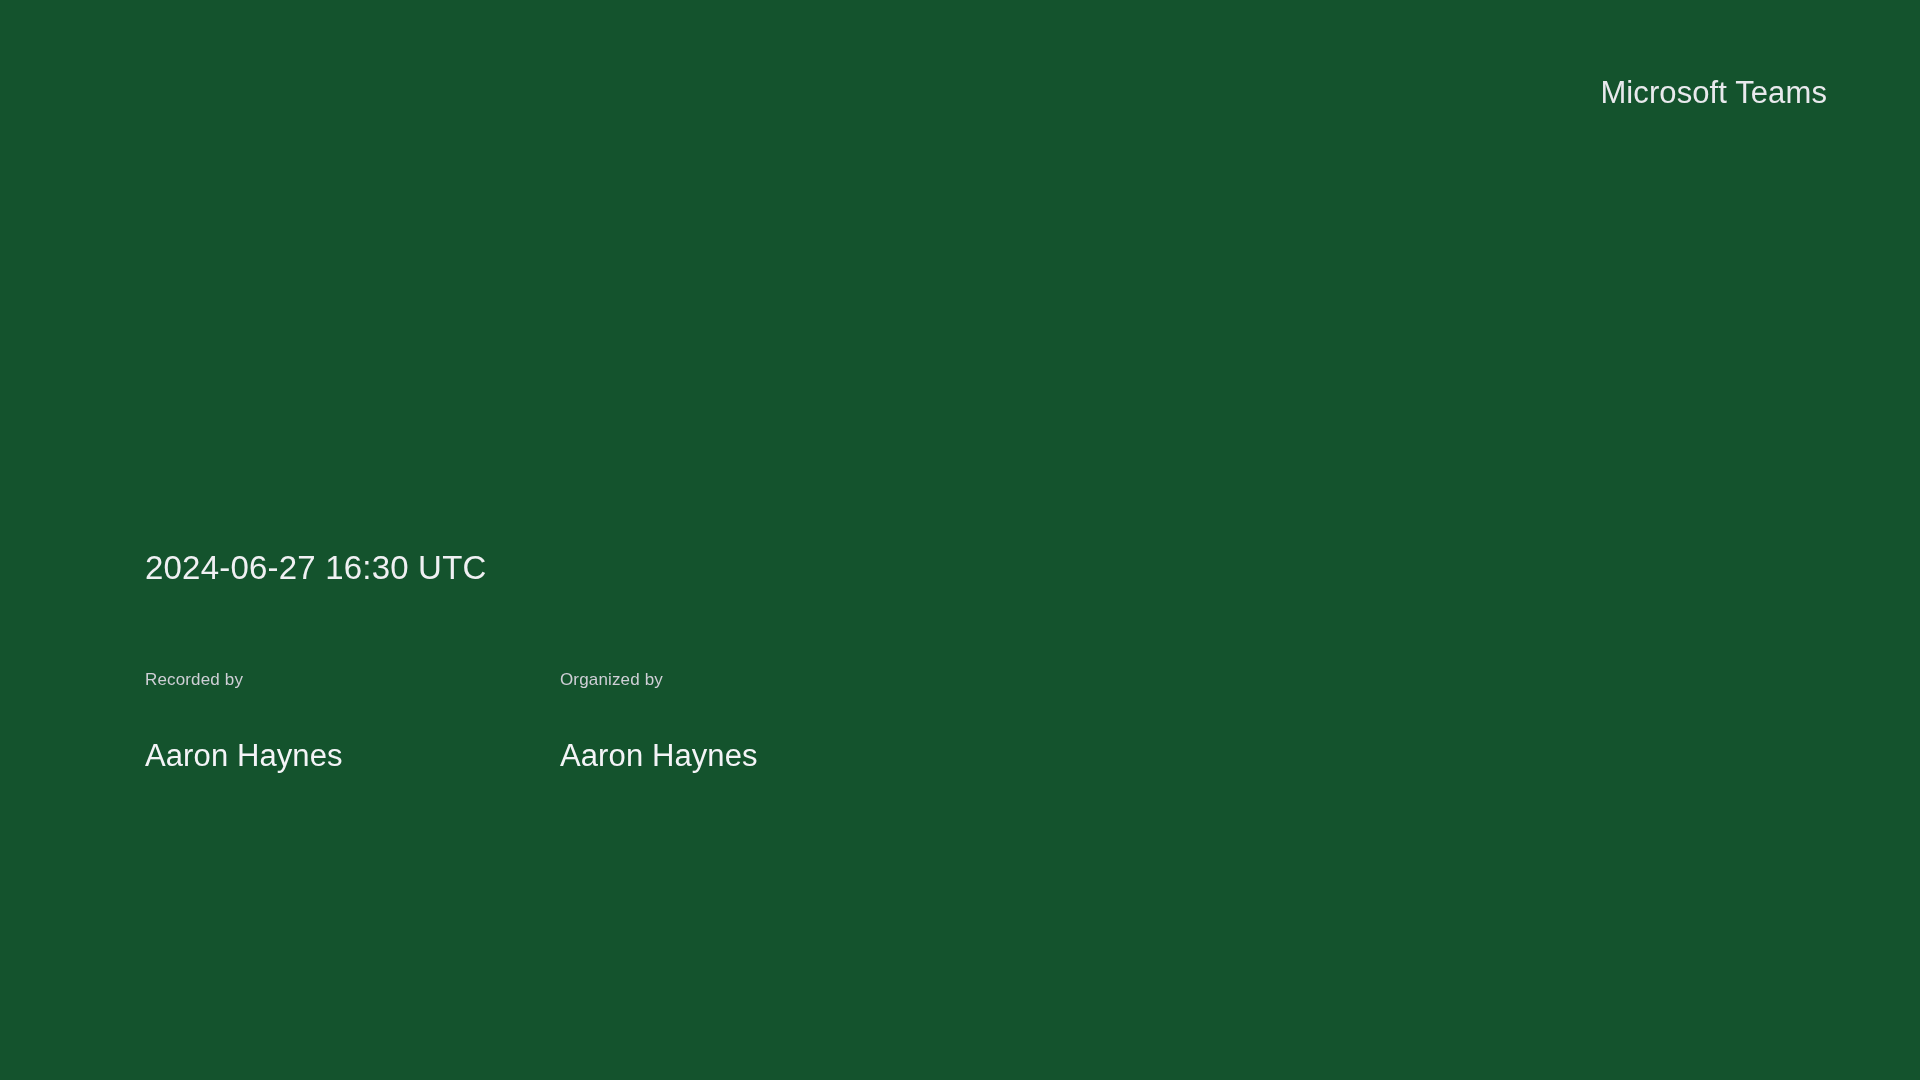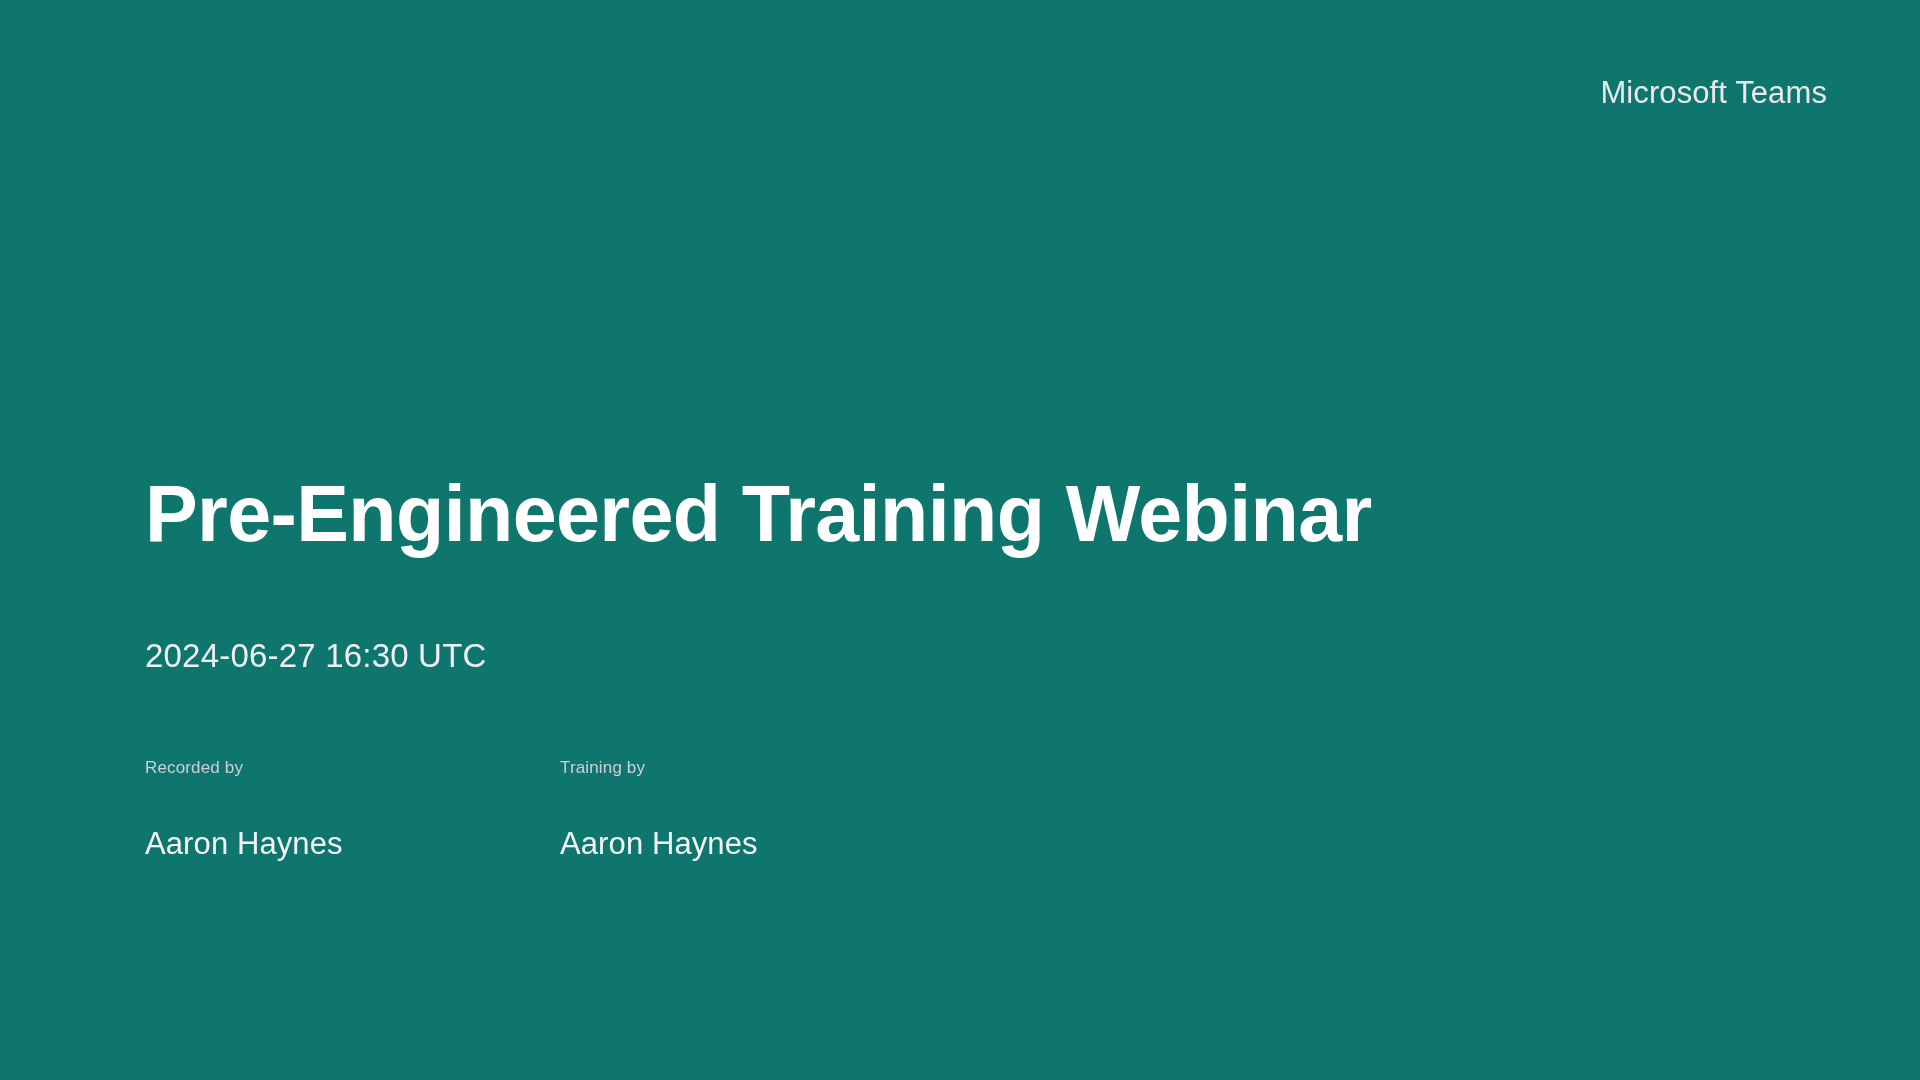--- a/index.html
+++ b/index.html
@@ -14,21 +14,21 @@
     overflow: hidden;
     background: #26232f;
     font-family: "Liberation Sans", "DejaVu Sans", sans-serif;
     -webkit-font-smoothing: antialiased;
   }
 
   .title-card {
     position: relative;
     width: 1920px;
     height: 1080px;
-    background: #0f766e;
+    background: #14532d;
     box-sizing: border-box;
   }
 
   
   .product-label {
     position: absolute;
     top: 76px;
     right: 93px;
     font-size: 31px;
     font-weight: 400;
@@ -102,31 +102,30 @@
 </style>
 </head>
 <body>
 
 <div class="title-card">
 
   <div class="product-label">Microsoft Teams</div>
 
   <div class="content">
 
-    <h1 class="meeting-title">Pre-Engineered Training Webinar</h1>
 
     <div class="meeting-datetime">2024-06-27 16:30 UTC</div>
 
     <div class="credits">
 
       <div class="credit-block">
         <span class="credit-label">Recorded by</span>
         <span class="credit-name">Aaron Haynes</span>
       </div>
 
       <div class="credit-block">
-        <span class="credit-label">Training by</span>
+        <span class="credit-label">Organized by</span>
         <span class="credit-name">Aaron Haynes</span>
       </div>
 
     </div>
   </div>
 </div>
 
 </body></html>

